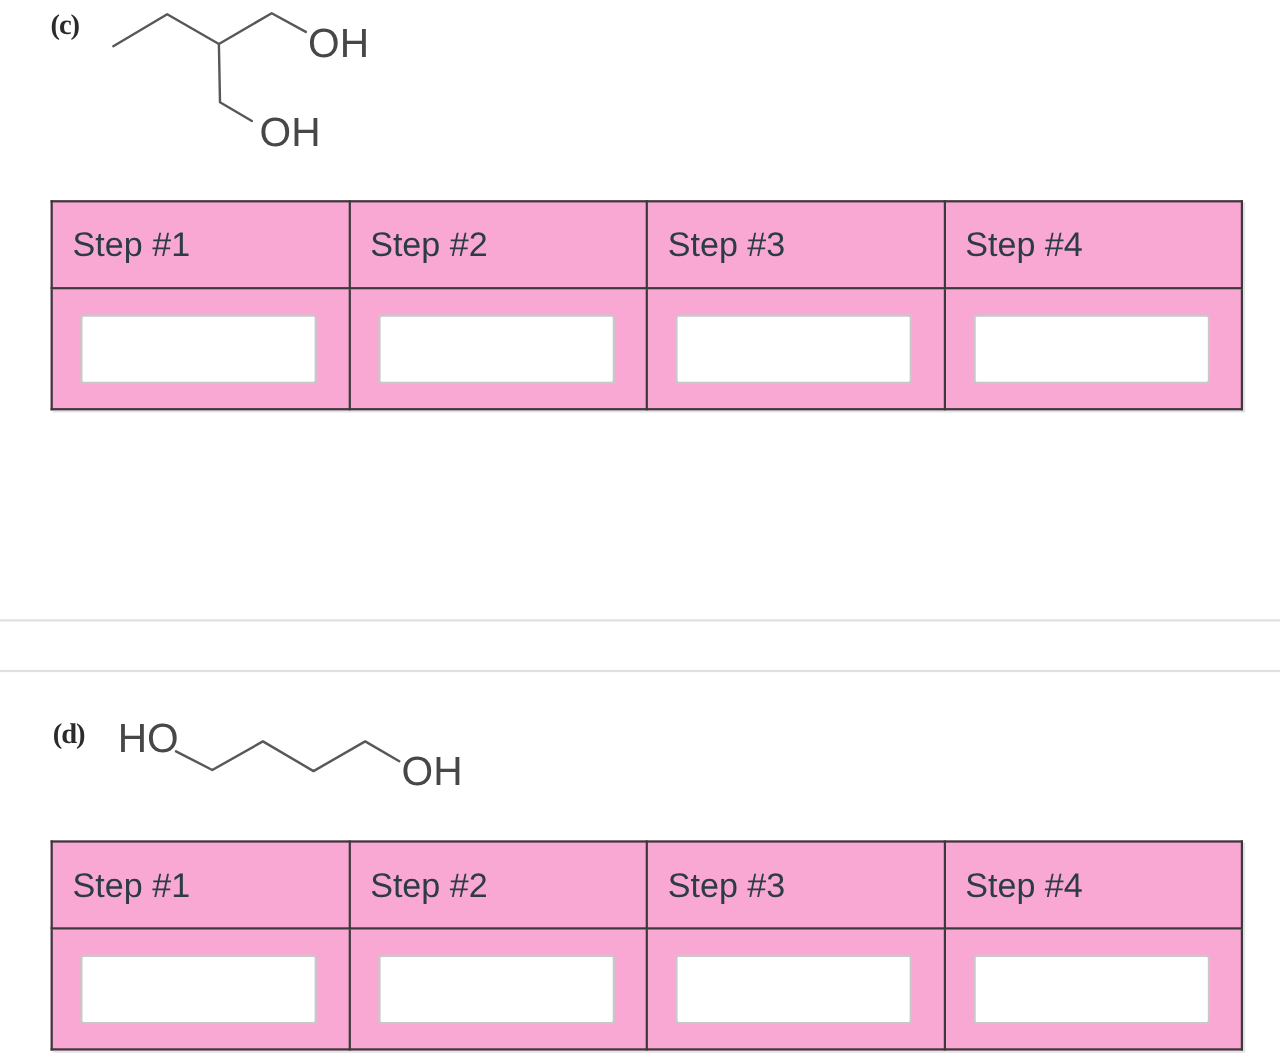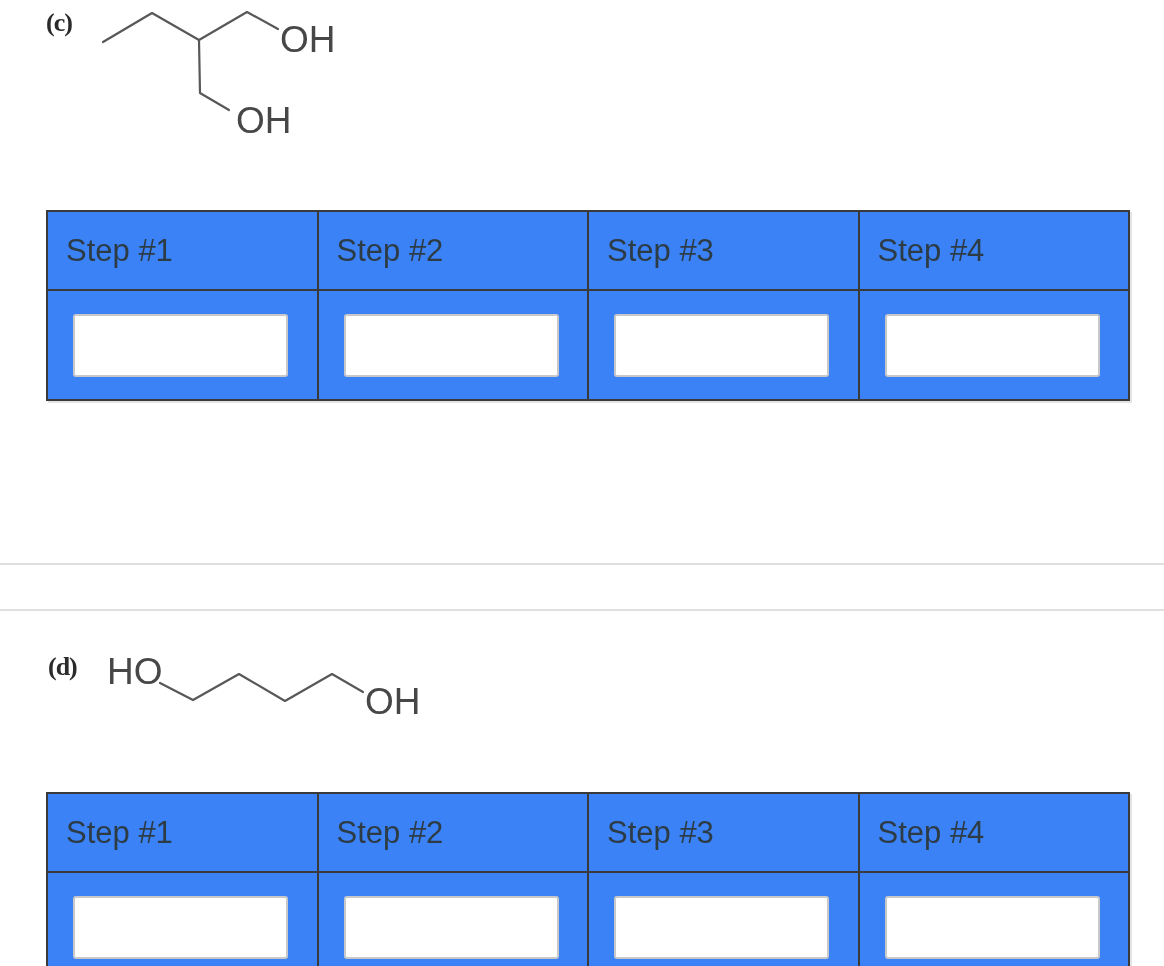--- a/index.html
+++ b/index.html
@@ -35,23 +35,22 @@
     font-family: "Liberation Sans", sans-serif;
     font-size: 37px;
     fill: #474747;
   }
   table.steps {
     position: absolute;
     left: 46px;
     width: 1084px;
     border-collapse: collapse;
     table-layout: fixed;
-    background: #3b82f6;
+    background: #f9a8d4;
     box-shadow: 2px 2px 0 0 #e3e3e3;
-    margin-top: 28px;
   }
   table.steps th, table.steps td {
     border: 2px solid #3a3a3a;
   }
   table.steps th {
     height: 77px;
     padding: 0 0 0 18px;
     text-align: left;
     vertical-align: middle;
     font-weight: 400;

